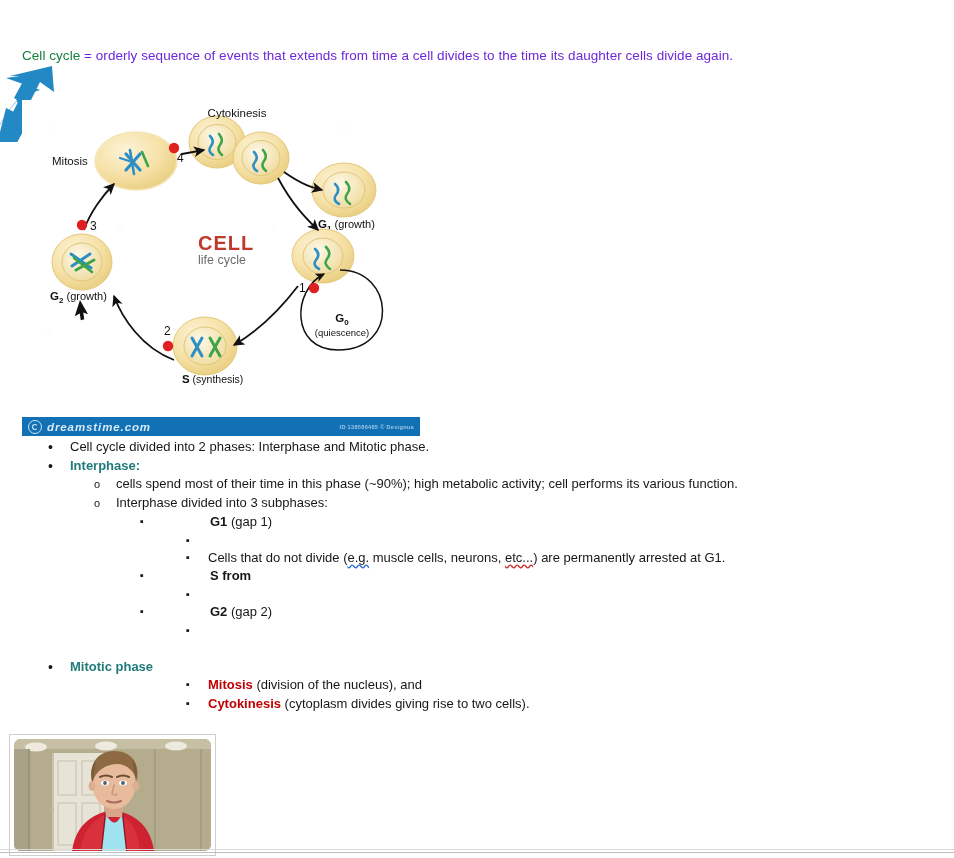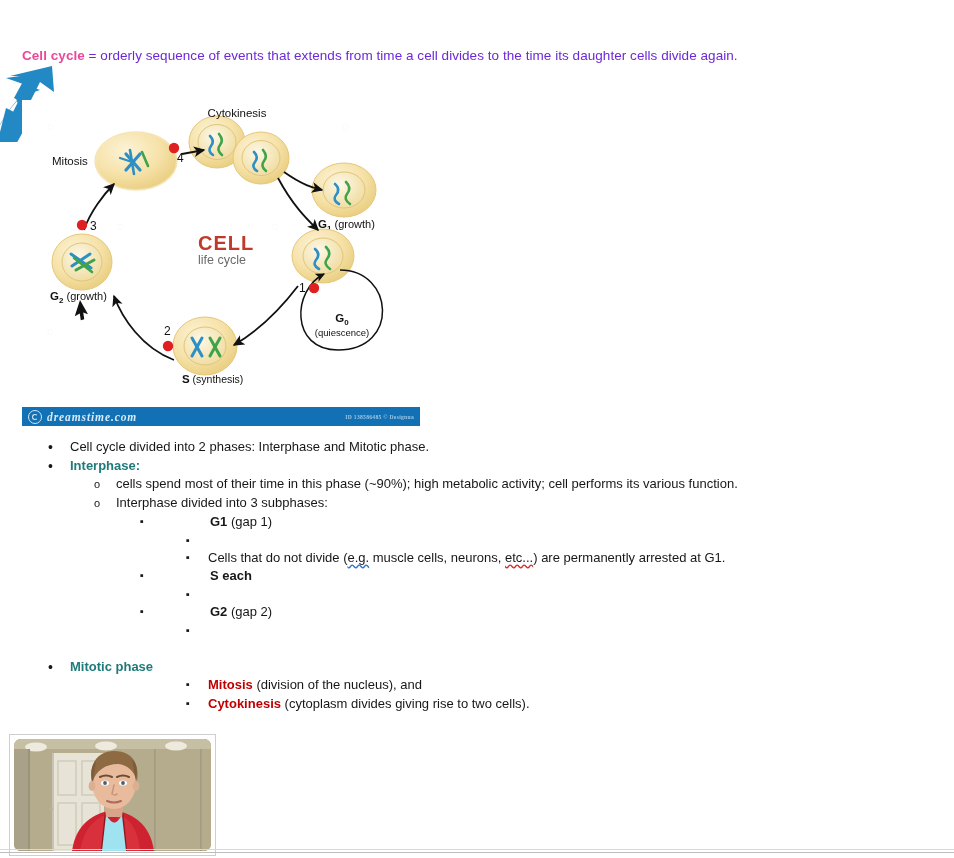--- a/index.html
+++ b/index.html
@@ -21,22 +21,22 @@
   #heading-line {
     position: absolute;
     left: 22px;
     top: 47px;
     font-size: 13.5px;
     line-height: 18px;
     white-space: nowrap;
     letter-spacing: 0.05px;
   }
   #heading-line .accent-red {
-    color: #ec4899;
-    font-weight: bold;
+    color: #15803d;
+    font-weight: normal;
   }
   #heading-line .rest { color: #6d28d9; }
 
   
   #blue-arrow {
     position: absolute;
     left: -4px;
     top: 58px;
     width: 76px;
     height: 84px;
@@ -51,30 +51,29 @@
     width: 400px;
     height: 313px;
     background: #ffffff;
   }
   #diagram svg { display: block; }
 
   
   #watermark-bar {
     position: absolute;
     left: 22px;
-    top: 407px;
+    top: 417px;
     width: 398px;
     height: 19px;
     background: #1271B5;
     display: flex;
     align-items: center;
     justify-content: space-between;
     padding: 4px 6px;
     box-sizing: border-box;
-    font-family: Liberation Serif, serif;
   }
   #watermark-bar .wm-left {
     display: flex;
     align-items: center;
     gap: 5px;
   }
   #watermark-bar .wm-logo {
     width: 12px; height: 12px;
     border-radius: 50%;
     border: 1.6px solid #cfe5f5;
@@ -370,21 +369,21 @@
     </div>
     <div class="li lvl4">
       <span class="marker">▪</span>
     </div>
     <div class="li lvl4">
       <span class="marker">▪</span>
       <span class="txt"><span>Cells that do not divide (</span><span class="sq-blue">e.g.</span><span> muscle cells, neurons, </span><span class="sq-red">etc...</span><span>) are permanently arrested at G1.</span></span>
     </div>
     <div class="li lvl3">
       <span class="marker">▪</span>
-      <span class="txt"><span class="bold">S each</span></span>
+      <span class="txt"><span class="bold">S from</span></span>
     </div>
     <div class="li lvl4">
       <span class="marker">▪</span>
     </div>
     <div class="li lvl3">
       <span class="marker">▪</span>
       <span class="txt"><span class="bold">G2</span><span> (gap 2)</span></span>
     </div>
     <div class="li lvl4">
       <span class="marker">▪</span>

